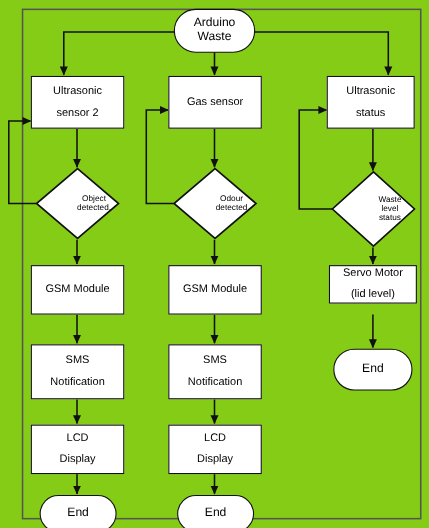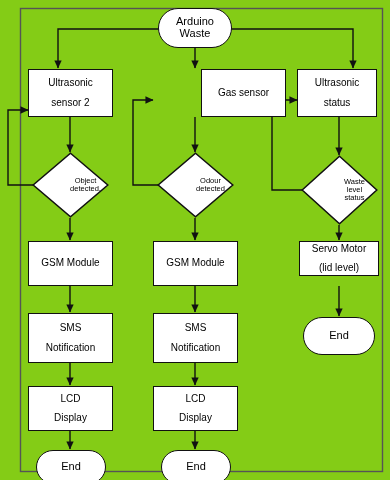--- a/index.html
+++ b/index.html
@@ -121,21 +121,21 @@
     <span class="line">Arduino</span>
     <span class="line">Waste</span>
   </div>
 
   <div class="node proc t10" style="left:28px; top:69px; width:85px; height:48px;">
     <span class="line">Ultrasonic</span>
     <span class="gap"></span>
     <span class="line">sensor 2</span>
   </div>
 
-  <div class="node proc t10" style="left:153px; top:69px; width:85px; height:48px;margin-left:48px;">
+  <div class="node proc t10" style="left:153px; top:69px; width:85px; height:48px;">
     <span class="line">Gas sensor</span>
   </div>
 
   <div class="node proc t10" style="left:297px; top:69px; width:80px; height:48px;">
     <span class="line">Ultrasonic</span>
     <span class="gap"></span>
     <span class="line">status</span>
   </div>
 
   <div class="diamond-wrap" style="left:32px; top:152px; width:77px; height:66px;">

